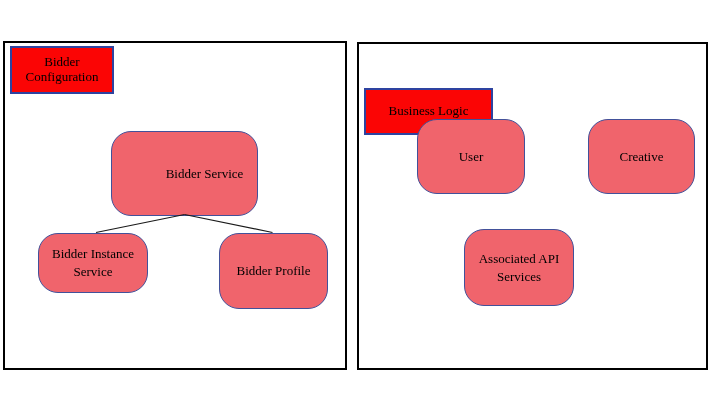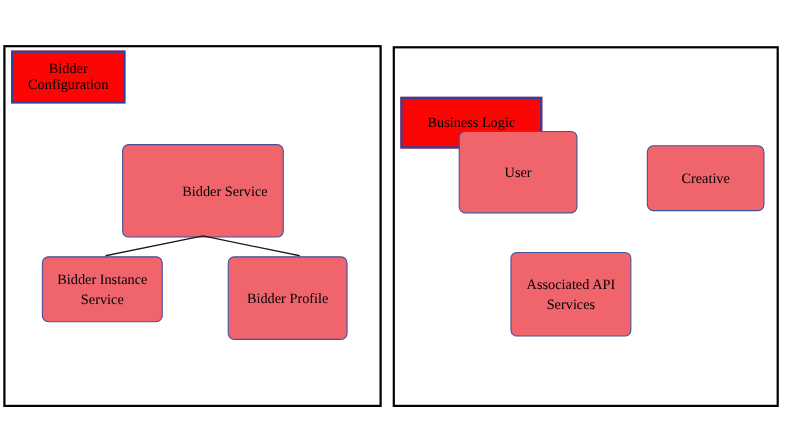--- a/index.html
+++ b/index.html
@@ -27,30 +27,30 @@
     position:absolute;background:var(--label-fill);
     border:2px solid var(--label-border);
     display:flex;align-items:center;justify-content:center;
     font-size:13px;line-height:1.15;text-align:center;
   }
   .panel.left .title-badge{left:5px;top:3px;width:104px;height:48px;}
   .panel.right .title-badge{left:5px;top:5px;width:129px;height:47px;margin-top:39px;}
   .node{
     position:absolute;background:var(--node-fill);
     border:1.5px solid var(--node-border);
-    border-radius:6px;
+    border-radius:20px;
     display:flex;align-items:center;justify-content:center;
     font-size:13px;line-height:1.35;text-align:center;
     padding:0 8px;
   }
   .node.bidder-service{left:106px;top:88px;width:147px;height:85px;padding-left:48px;}
   .node.bidder-instance-service{left:33px;top:190px;width:110px;height:60px;}
-  .node.bidder-profile{left:202px;top:190px;width:109px;height:76px;}
+  .node.bidder-profile{left:214px;top:190px;width:109px;height:76px;}
   .node.user{left:58px;top:75px;width:108px;height:75px;}
-  .node.creative{left:229px;top:88px;width:107px;height:60px;}
+  .node.creative{left:229px;top:75px;width:107px;height:75px;}
   .node.associated-api-services{left:57px;top:185px;width:110px;height:77px;margin-left:48px;}
   svg.edges{
     position:absolute;left:0;top:0;width:720px;height:405px;
     pointer-events:none;
   }
   svg.edges line{stroke:var(--edge);stroke-width:1.2;}
 </style>
 </head>
 <body>
 

